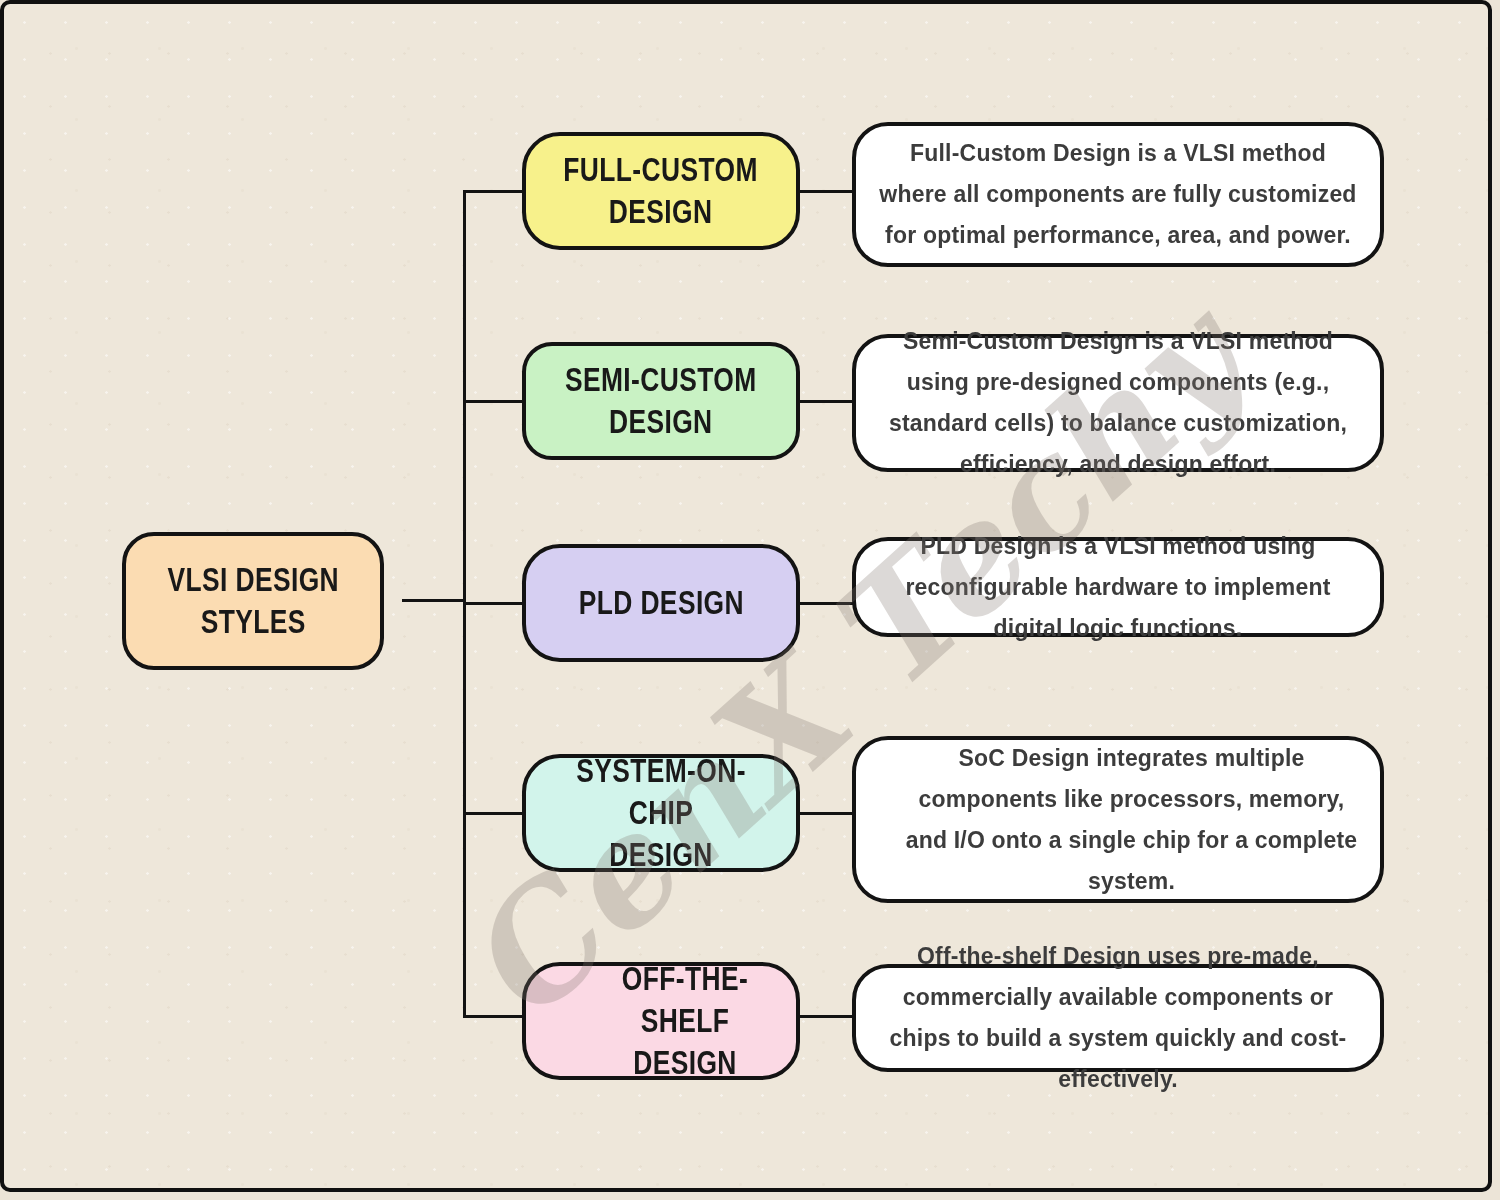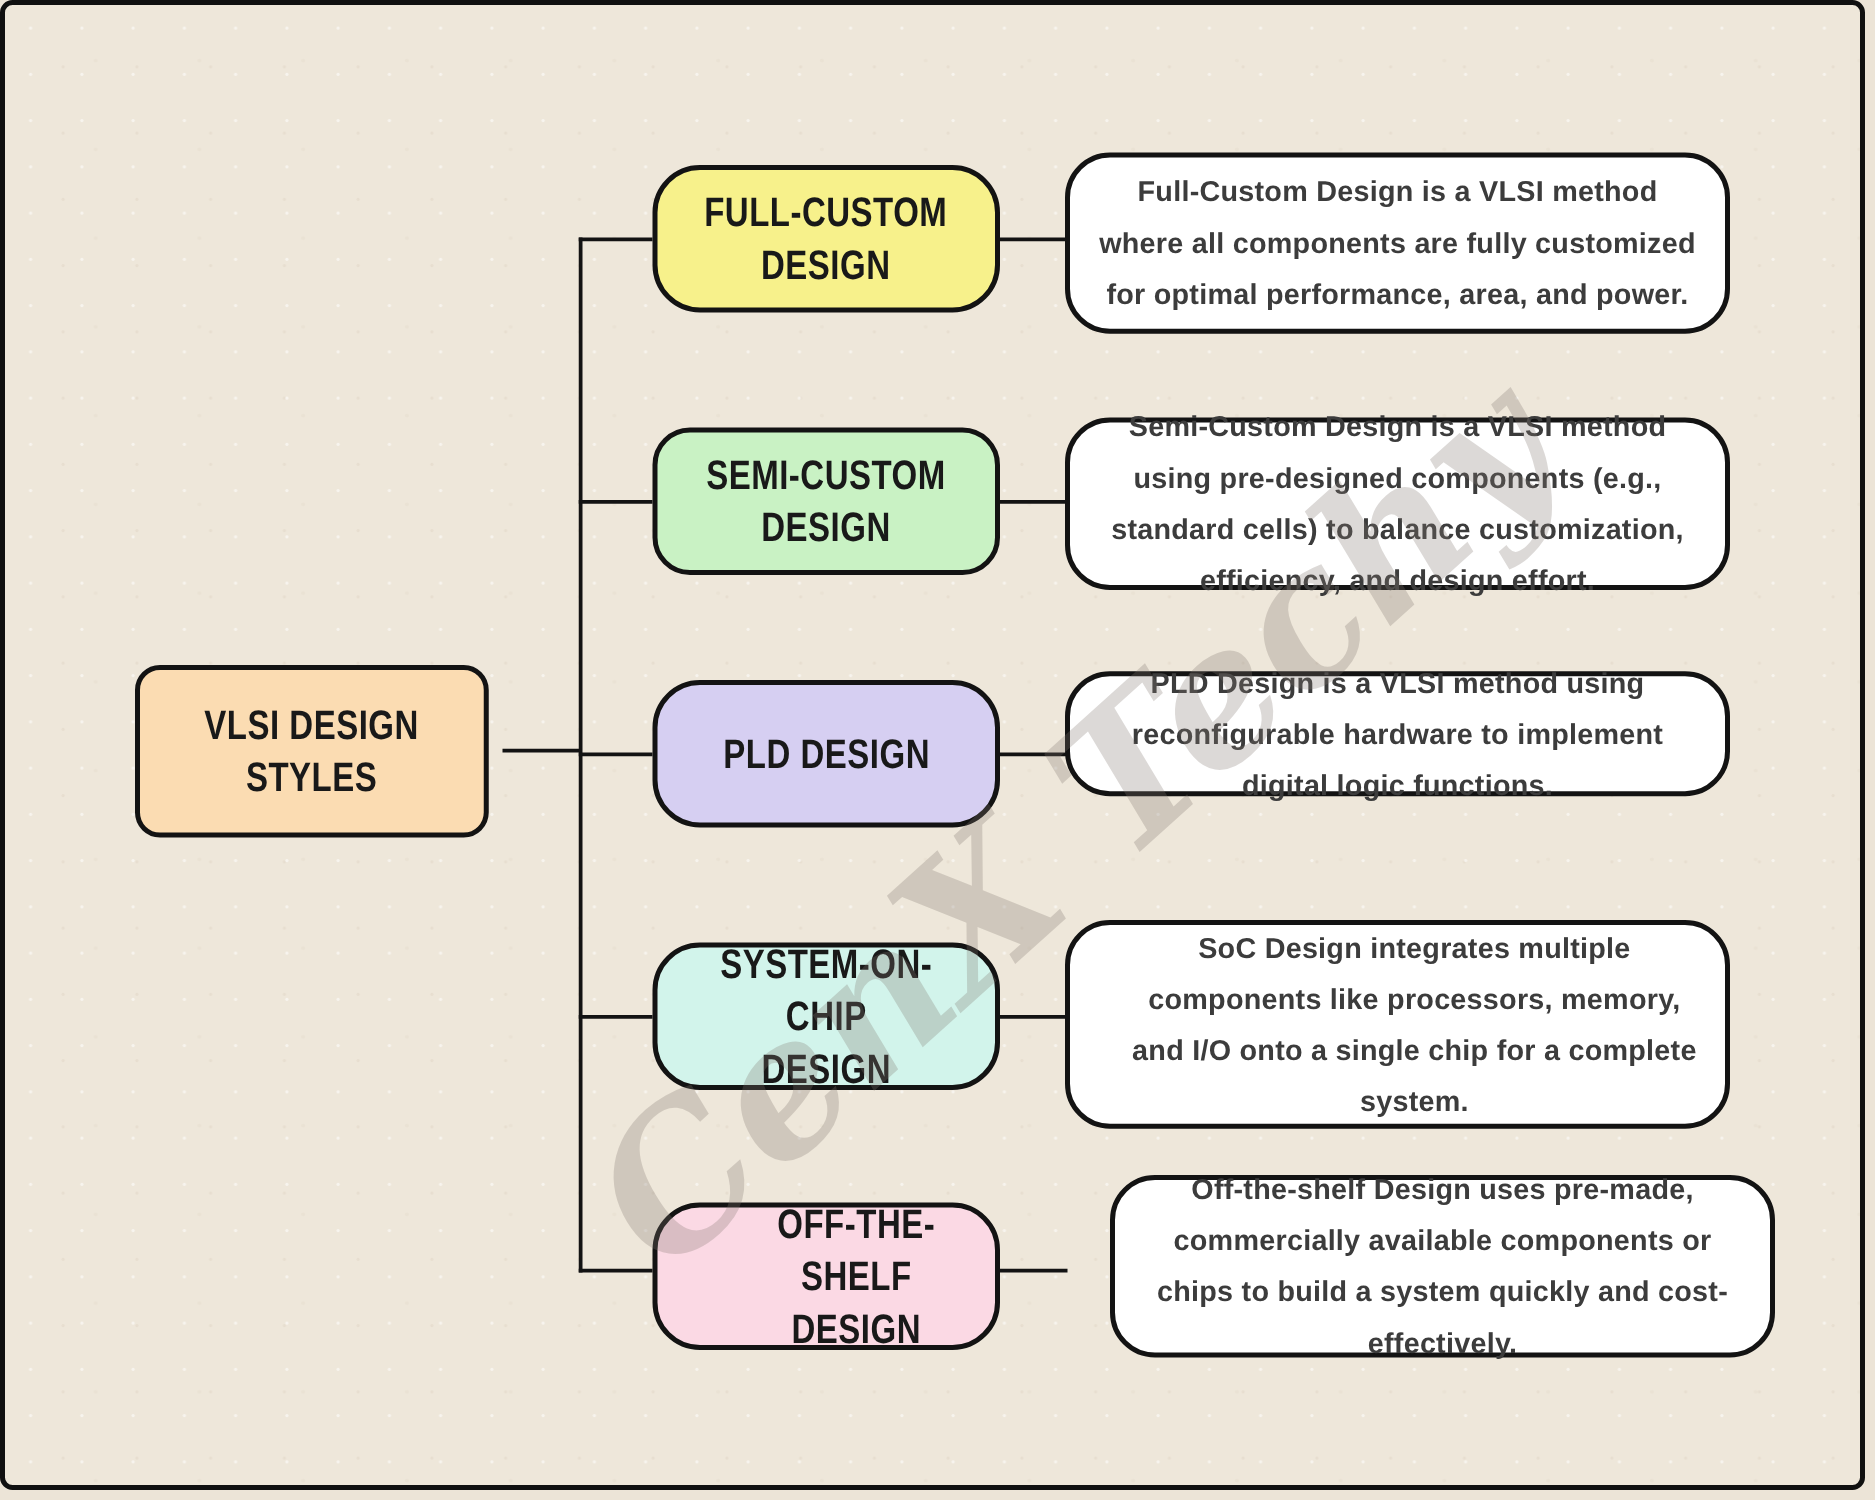--- a/index.html
+++ b/index.html
@@ -54,22 +54,22 @@
     font-weight:bold;
     font-size:33px;
     line-height:1.28;
     letter-spacing:0.5px;
     color:#191919;
     white-space:pre-line;
     transform:scaleX(0.80);
     transform-origin:center;
   }
   .root-node{
-    left:104px;top:528px;width:283px;height:138px;
-    border-radius:20px;
+    left:118px;top:528px;width:262px;height:138px;
+    border-radius:32px;
   }
   .desc-node{
     left:848px;width:532px;
     border-radius:36px;
     background:#ffffff;
     padding:8px 18px;
   }
   .desc-text{
     font-size:23px;
     line-height:41px;
@@ -82,21 +82,21 @@
     background:#131313;
     z-index:1;
   }
   .h-line{height:3px;}
   .v-line{width:3px;}
   
   .r1.label-node{top:128px;}  .r1.desc-node{top:118px;height:145px;}
   .r2.label-node{top:338px;border-radius:30px;}  .r2.desc-node{top:330px;height:138px;}
   .r3.label-node{top:540px;}  .r3.desc-node{top:533px;height:100px;}
   .r4.label-node{top:750px;}  .r4.desc-node{top:732px;height:167px;padding-left:45px;}
-  .r5.label-node{top:958px;padding-left:48px;}  .r5.desc-node{top:936px;height:146px;margin-left:36px;}
+  .r5.label-node{top:958px;padding-left:48px;}  .r5.desc-node{top:960px;height:108px;}
 </style>
 </head>
 <body>
 
 <div class="page">
 
   <div class="watermark">CenX Techy</div>
 
   <div class="line h-line" style="left:398px;top:595px;width:62px;"></div>
   <div class="line v-line" style="left:459px;top:186px;height:828px;"></div>

